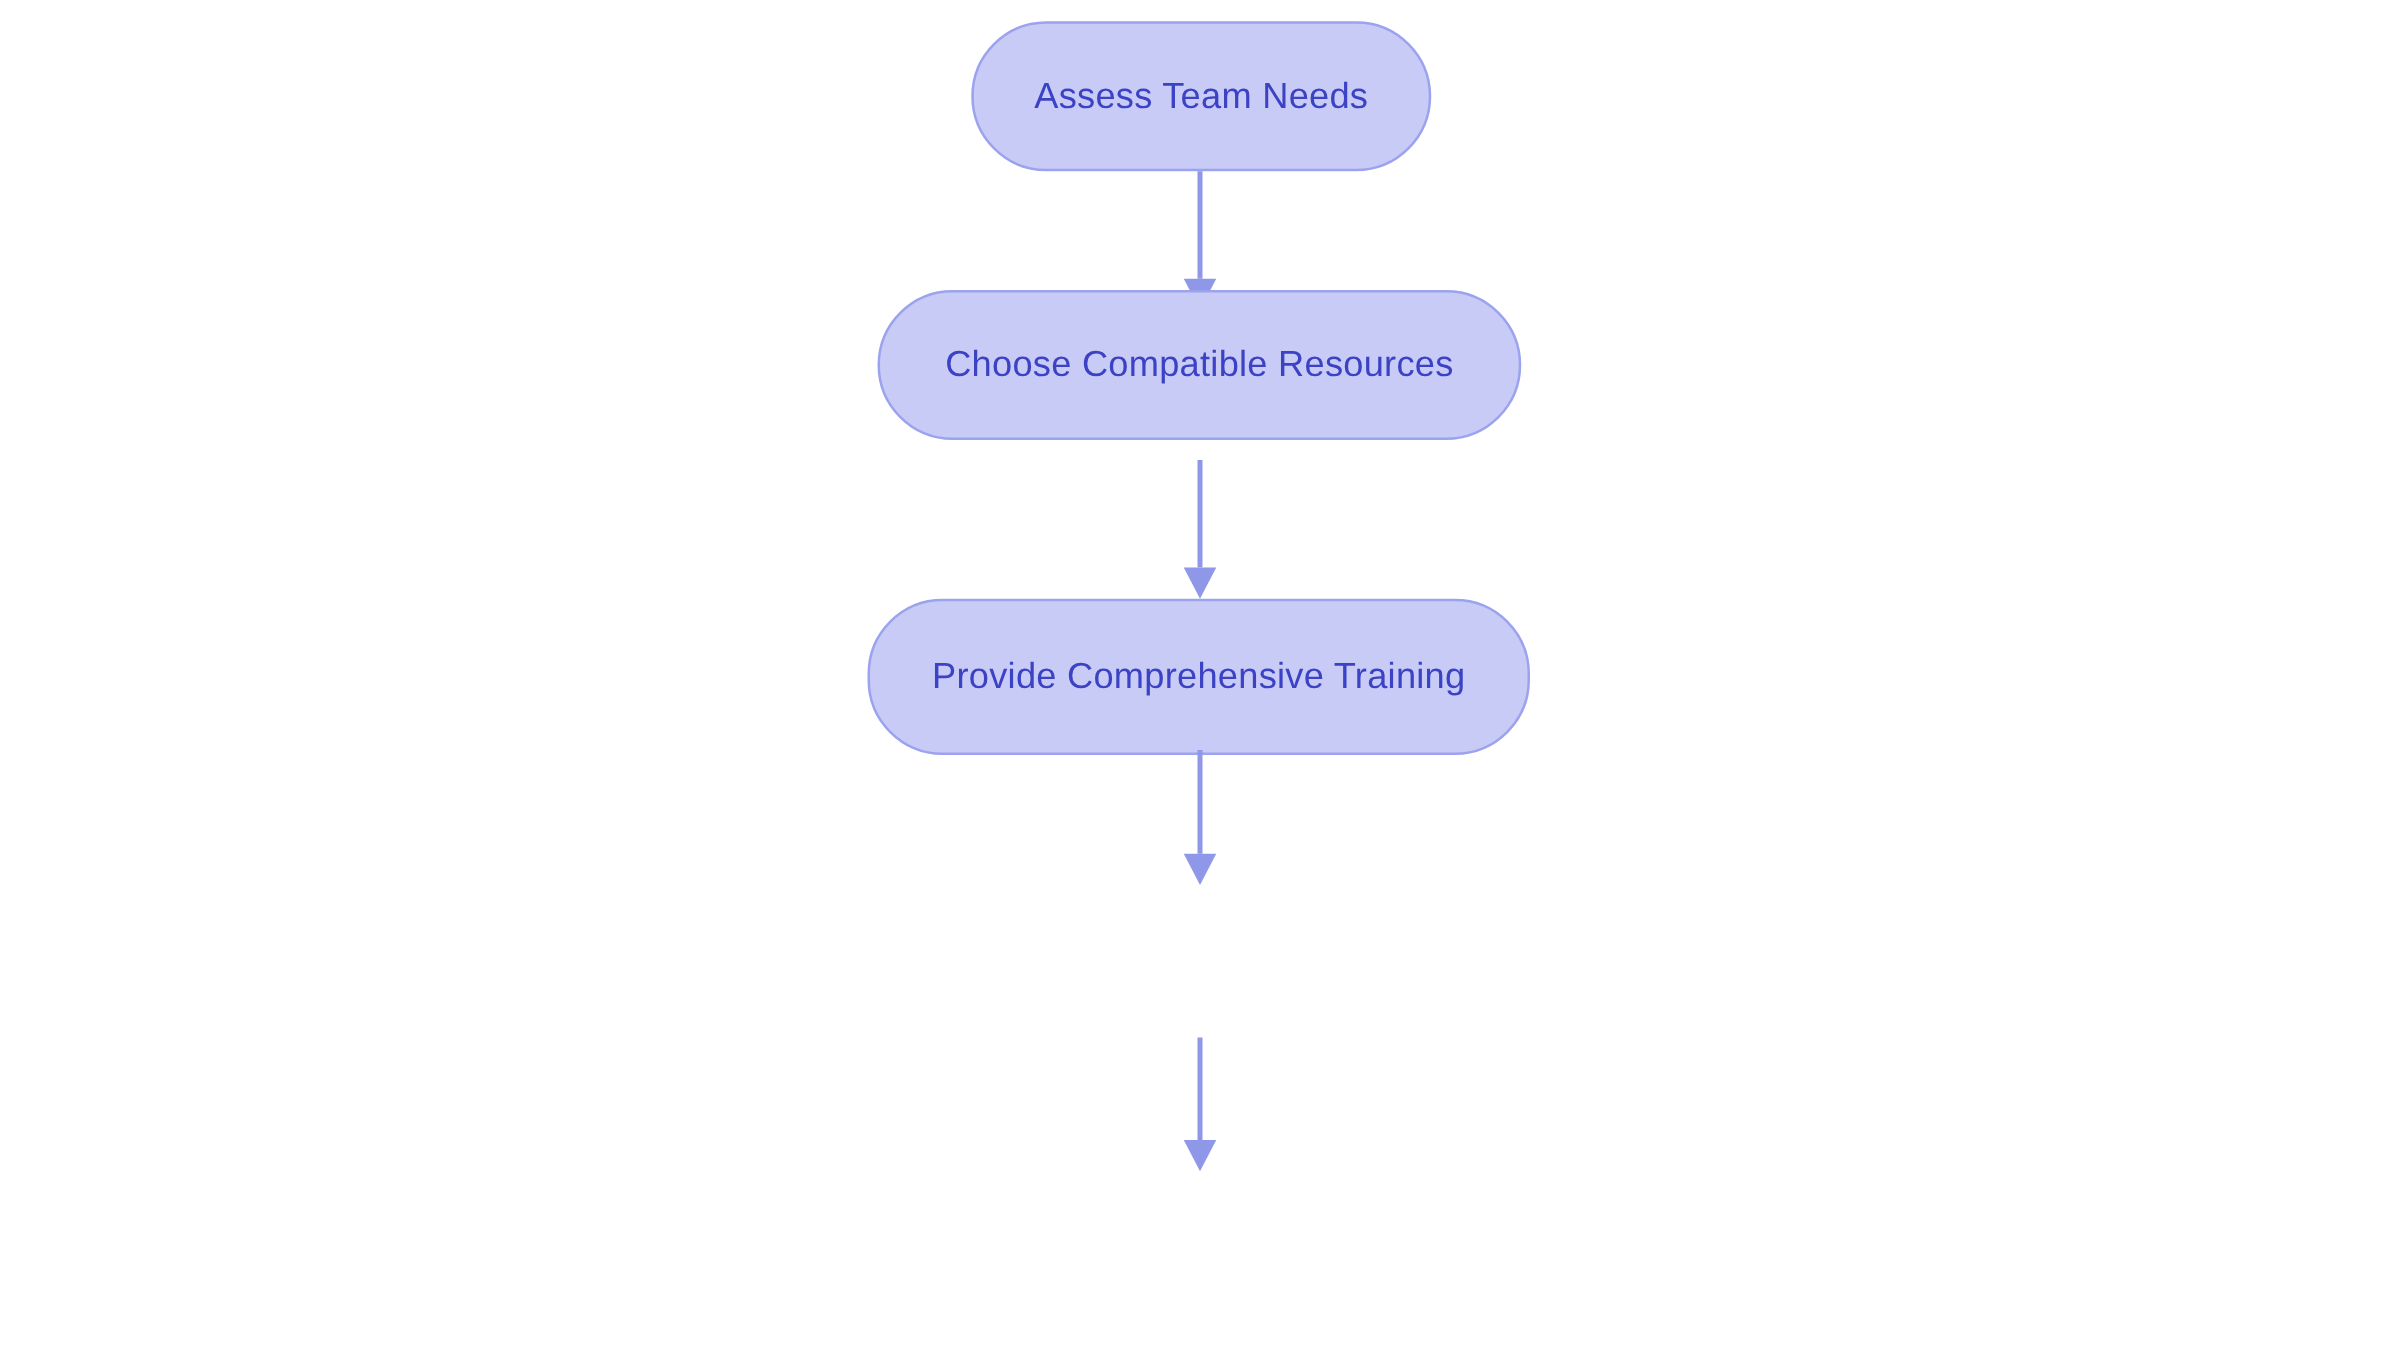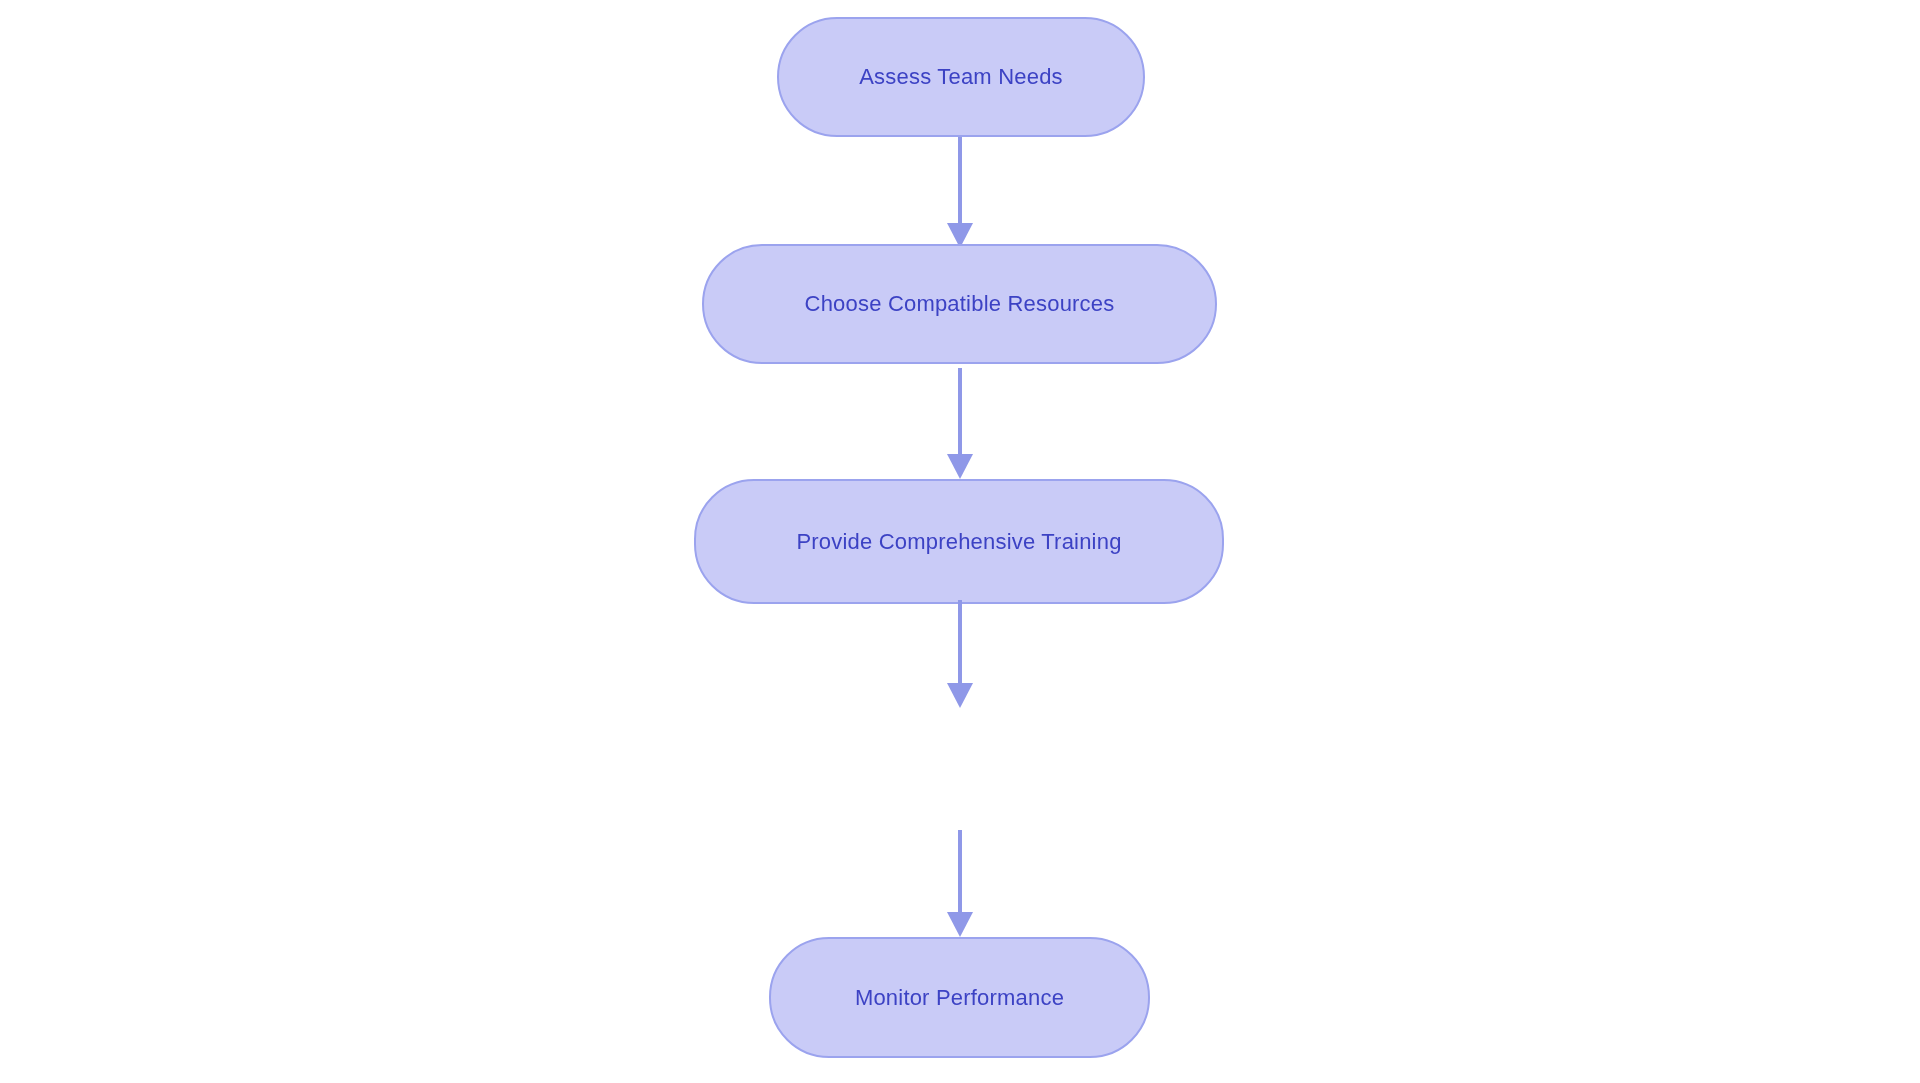--- a/index.html
+++ b/index.html
@@ -25,27 +25,27 @@
   }
   .node {
     position: absolute;
     display: flex;
     align-items: center;
     justify-content: center;
     background: var(--node-fill);
     border: 2px solid var(--node-border);
     border-radius: 60px;
     color: var(--text-color);
-    font-size: 22px;
+    font-size: 29px;
     letter-spacing: 0.2px;
     white-space: nowrap;
     text-align: center;
   }
   #n1 { left: 777px; top: 17px;  width: 368px; height: 120px; }
-  #n2 { left: 702px; top: 244px; width: 515px; height: 120px; }
+  #n2 { left: 702px; top: 232px; width: 515px; height: 120px; }
   #n3 { left: 694px; top: 479px; width: 530px; height: 125px; }
   #n4 { left: 771px; top: 708px; width: 377px; height: 122px; }
   #n5 { left: 769px; top: 937px; width: 381px; height: 121px; }
 
   .arrow {
     position: absolute;
     left: 947px;
     width: 26px;
     display: flex;
     flex-direction: column;
@@ -99,17 +99,14 @@
     <div class="shaft"></div>
     <div class="head"></div>
   </div>
 
 
   <div class="arrow" id="a4">
     <div class="shaft"></div>
     <div class="head"></div>
   </div>
 
-  <div class="node" id="n5">
-    <span>Monitor Performance</span>
-  </div>
 
 </div>
 
 </body></html>

